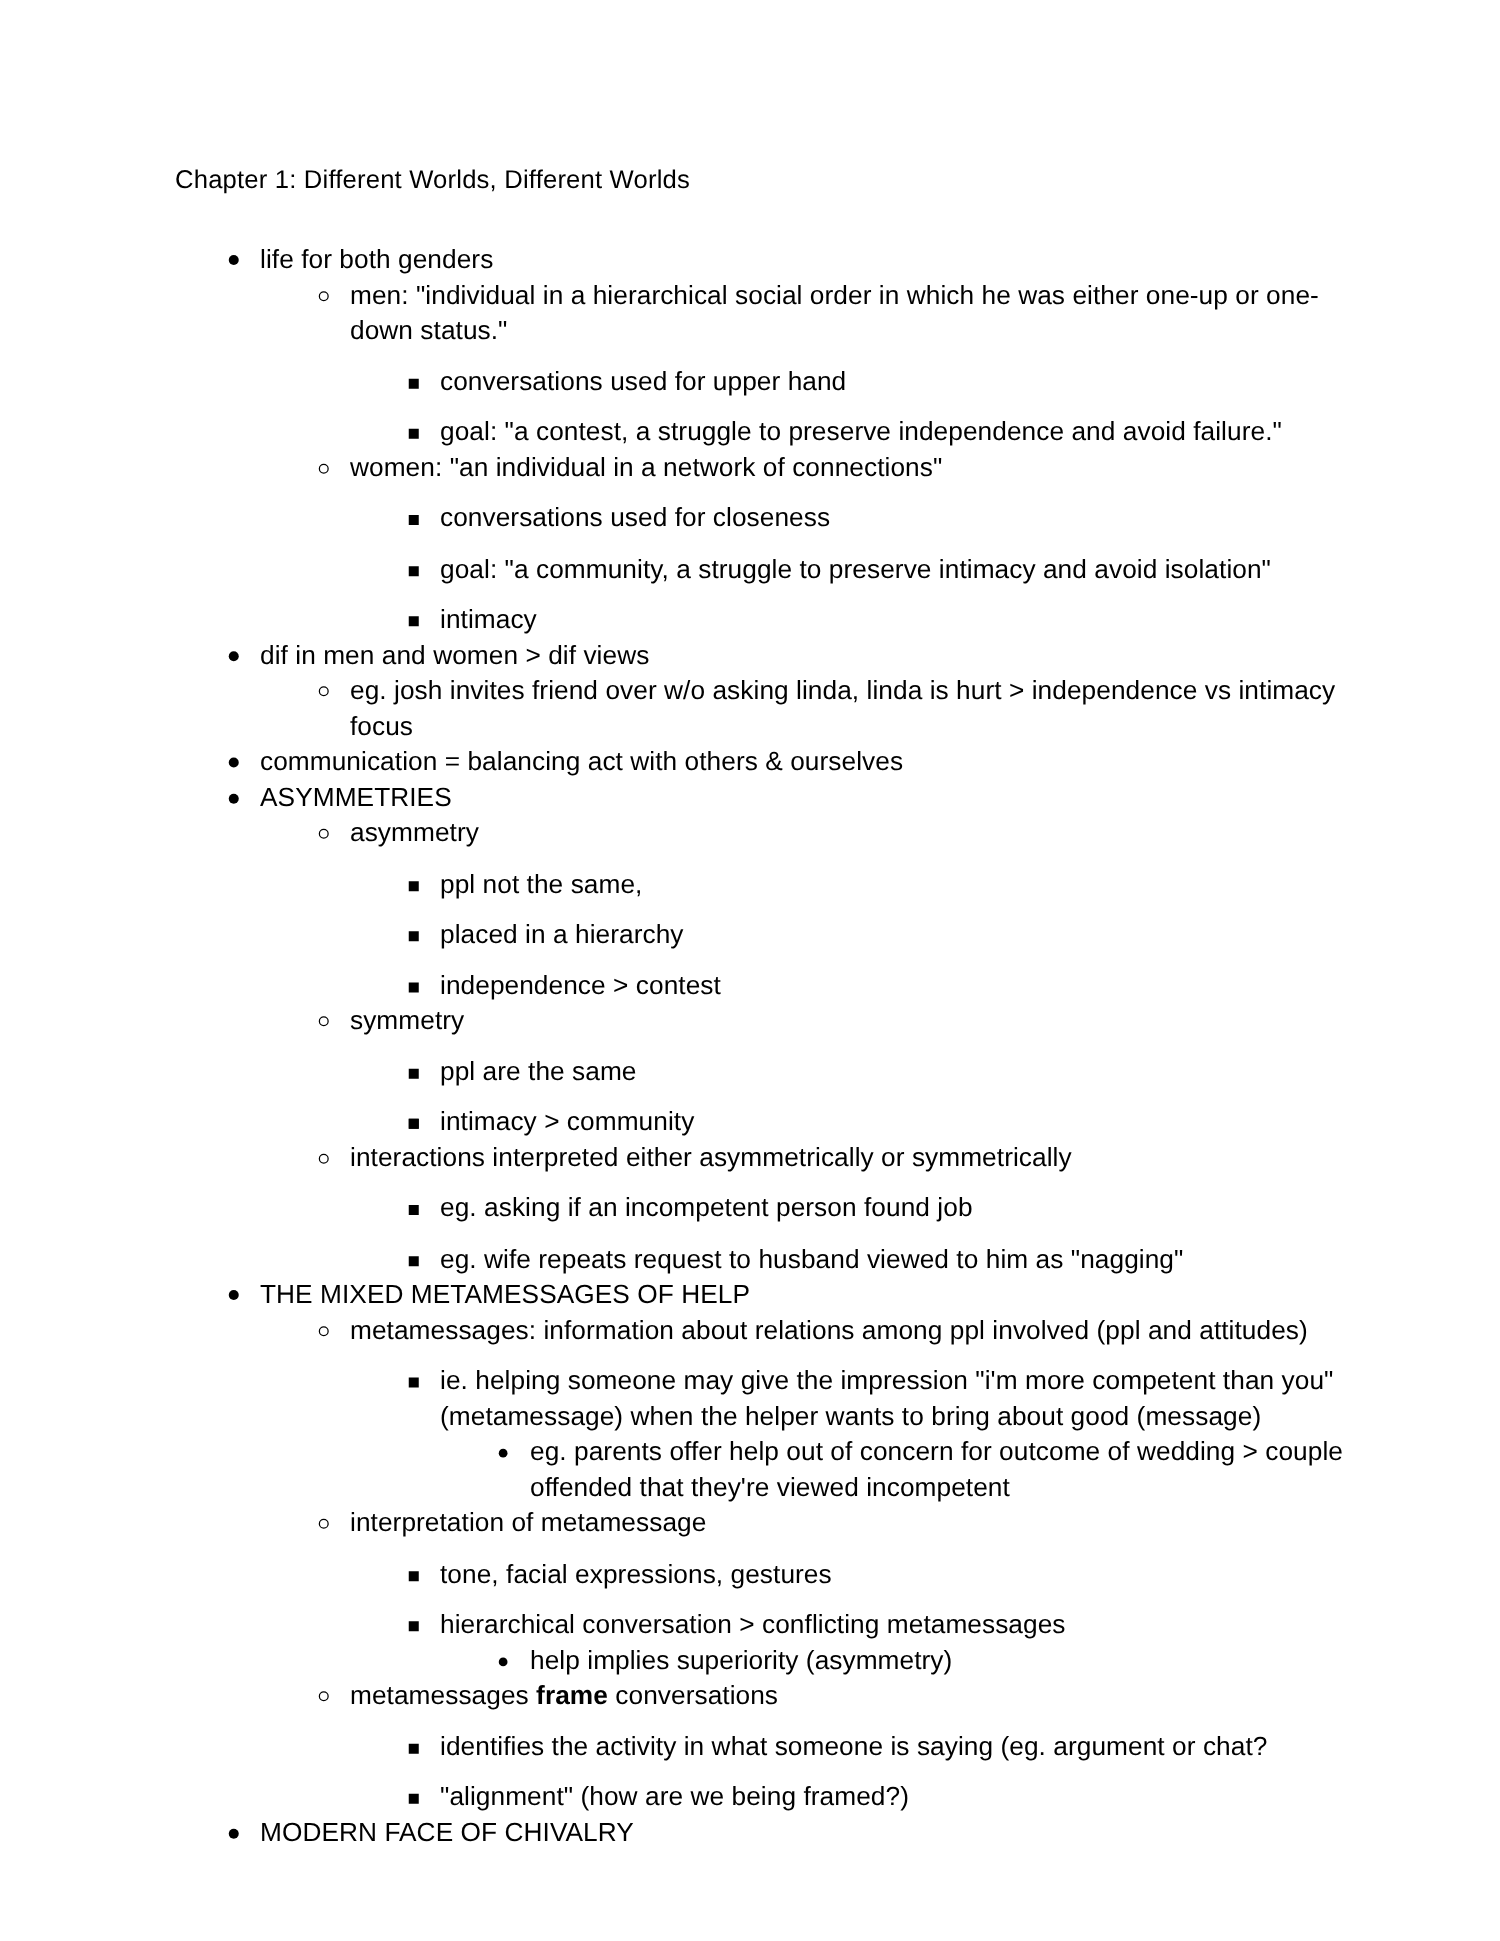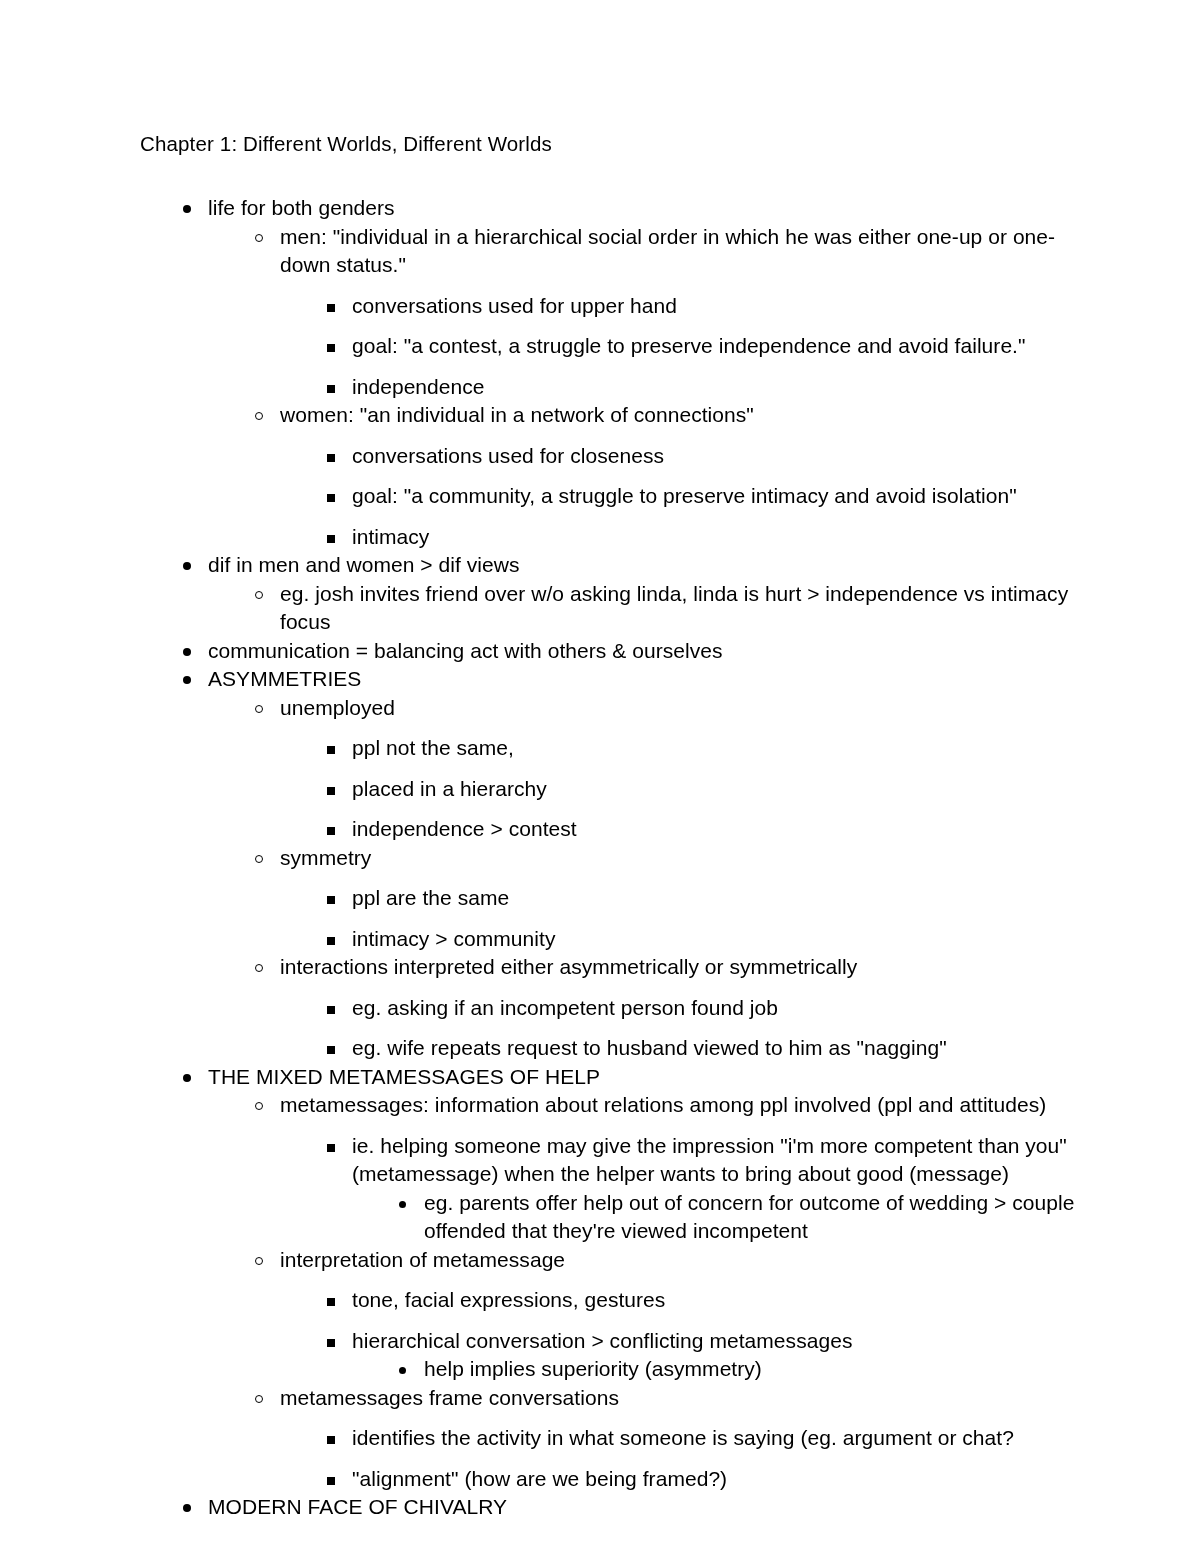--- a/index.html
+++ b/index.html
@@ -130,24 +130,20 @@
         <span class="txt">men: "individual in a hierarchical social order in which he was either one-up or one-down status."</span>
       </div>
       <div class="li lvl3">
         <span class="bullet"></span>
         <span class="txt">conversations used for upper hand</span>
       </div>
       <div class="li lvl3">
         <span class="bullet"></span>
         <span class="txt">goal: "a contest, a struggle to preserve independence and avoid failure."</span>
       </div>
-      <div class="li lvl3">
-        <span class="bullet"></span>
-        <span class="txt">independence</span>
-      </div>
       <div class="li lvl2">
         <span class="bullet"></span>
         <span class="txt">women: "an individual in a network of connections"</span>
       </div>
       <div class="li lvl3">
         <span class="bullet"></span>
         <span class="txt">conversations used for closeness</span>
       </div>
       <div class="li lvl3">
         <span class="bullet"></span>
@@ -168,21 +164,21 @@
       <div class="li lvl1">
         <span class="bullet"></span>
         <span class="txt">communication = balancing act with others &amp; ourselves</span>
       </div>
       <div class="li lvl1">
         <span class="bullet"></span>
         <span class="txt">ASYMMETRIES</span>
       </div>
       <div class="li lvl2">
         <span class="bullet"></span>
-        <span class="txt">unemployed</span>
+        <span class="txt">asymmetry</span>
       </div>
       <div class="li lvl3">
         <span class="bullet"></span>
         <span class="txt">ppl not the same,</span>
       </div>
       <div class="li lvl3">
         <span class="bullet"></span>
         <span class="txt">placed in a hierarchy</span>
       </div>
       <div class="li lvl3">
@@ -243,21 +239,21 @@
       <div class="li lvl3">
         <span class="bullet"></span>
         <span class="txt">hierarchical conversation &gt; conflicting metamessages</span>
       </div>
       <div class="li lvl4">
         <span class="bullet"></span>
         <span class="txt">help implies superiority (asymmetry)</span>
       </div>
       <div class="li lvl2">
         <span class="bullet"></span>
-        <span class="txt"><span>metamessages </span><span style="font-weight: normal; margin-top: 12px;">frame</span><span> conversations</span></span>
+        <span class="txt"><span>metamessages </span><span style="font-weight: bold; margin-top: 12px;">frame</span><span> conversations</span></span>
       </div>
       <div class="li lvl3">
         <span class="bullet"></span>
         <span class="txt">identifies the activity in what someone is saying (eg. argument or chat?</span>
       </div>
       <div class="li lvl3">
         <span class="bullet"></span>
         <span class="txt">"alignment" (how are we being framed?)</span>
       </div>
       <div class="li lvl1">

